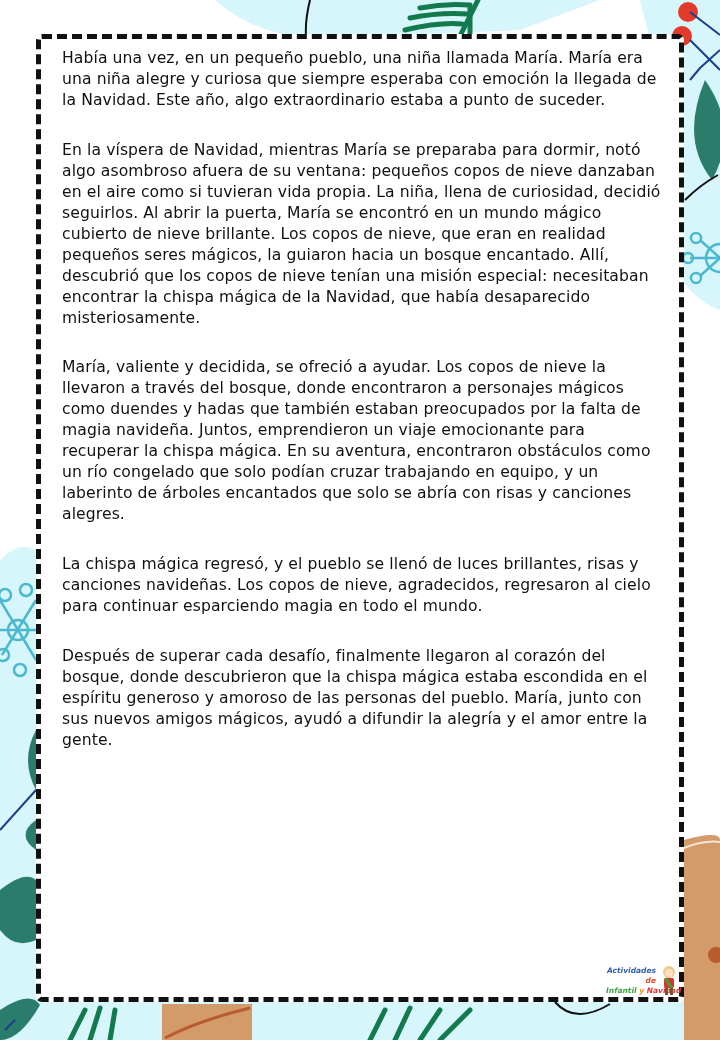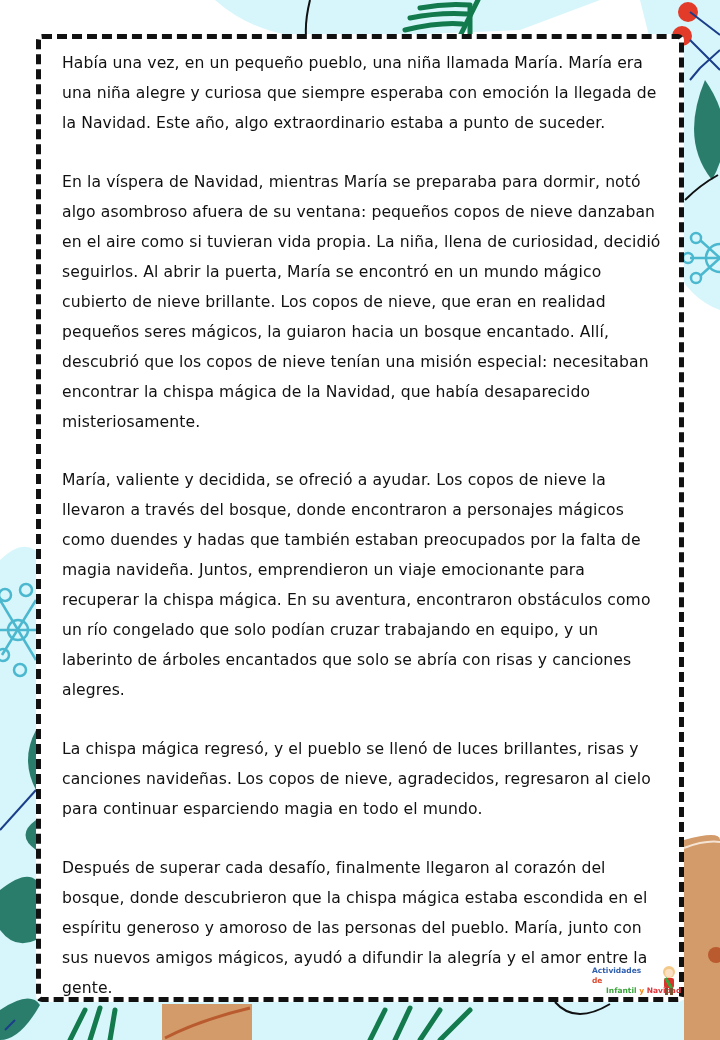--- a/index.html
+++ b/index.html
@@ -15,27 +15,27 @@
     border:5px dashed #111;
     border-radius:6px;
     box-sizing:border-box;
     z-index:2;
   }
   .story {
     position:absolute; left:62px; top:48px; width:600px;
     z-index:3;
     color:#111;
     font-size:15.6px;
-    line-height:30px;
+    line-height:21px;
     letter-spacing:0.1px;
   }
   .story p { margin:0 0 28.7px 0; }
   .logo {
     position:absolute; left:590px; top:962px; width:95px; height:36px; z-index:4;
-    font-family: "DejaVu Sans", sans-serif; font-weight:bold; font-size:7.5px; text-align:left;
+    font-family: "DejaVu Sans", sans-serif; font-weight:bold; font-size:7.5px; text-align:right;font-style:italic;
   }
   .logo .l1 { color:#2f5fb0; position:absolute; left:2px; top:4px; width:64px; }
   .logo .l2 { color:#e0492f; position:absolute; left:2px; top:14px; width:64px; }
   .logo .l3 { position:absolute; left:0px; top:24px; width:70px; white-space:nowrap; }
   .logo .g { color:#3aa33a;padding-left:16px; } .logo .r { color:#e0343a; } .logo .o { color:#f08a1c; }
   .logo .kid { position:absolute; left:68px; top:2px; width:22px; height:32px; }
 </style>
 </head>
 <body>
 

